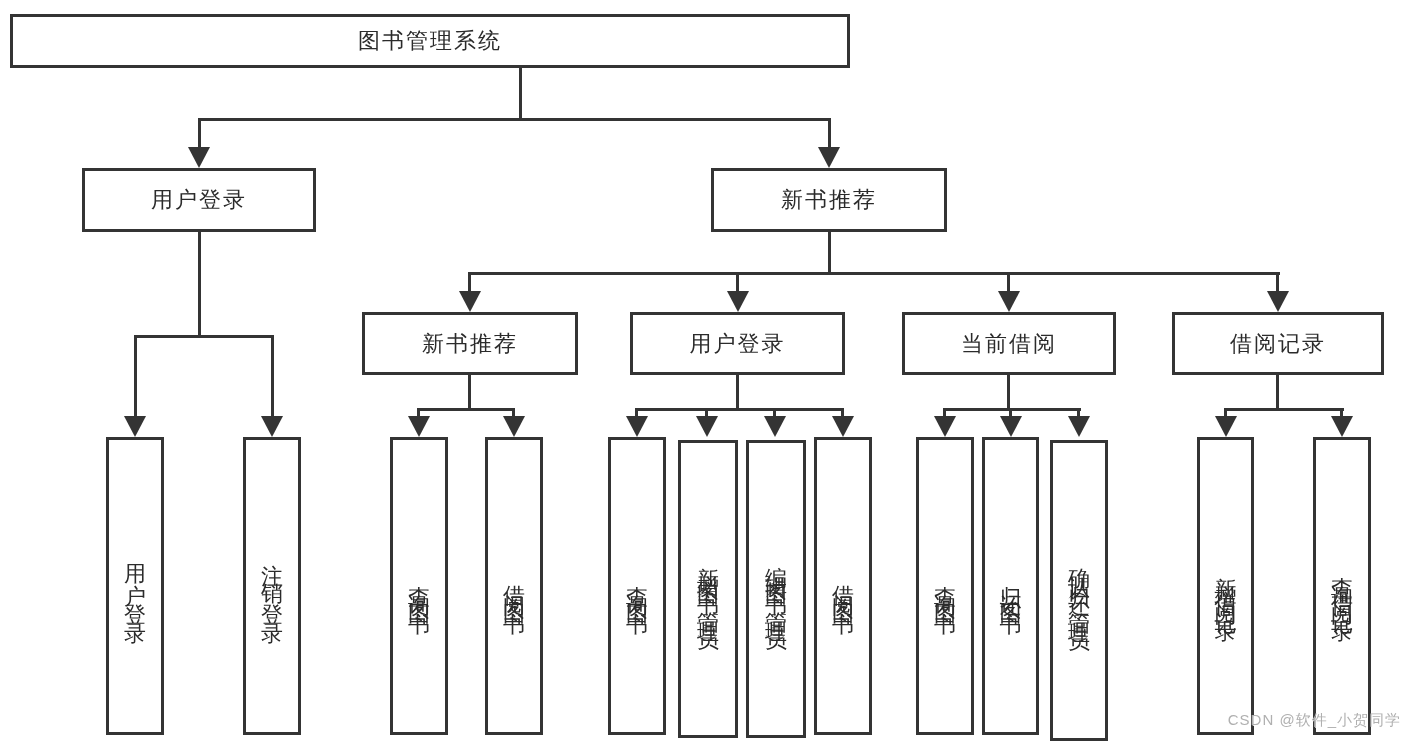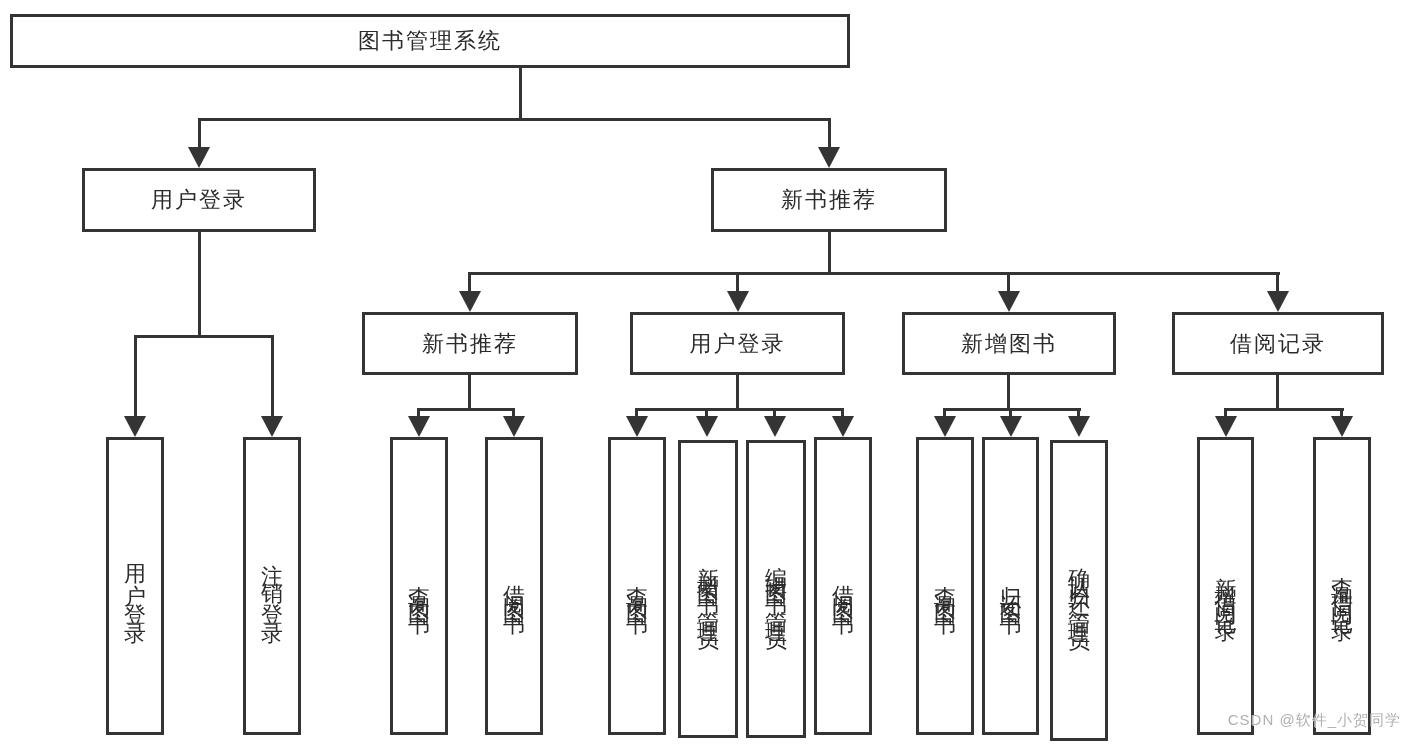--- a/index.html
+++ b/index.html
@@ -79,21 +79,21 @@
   <div class="vline" style="left:1276px;top:272px;height:22px;"></div>
   <div class="arrow" style="left:1267px;top:291px;"></div>
 
   <div class="node" style="left:362px;top:312px;width:216px;height:63px;">
     <span class="label">新书推荐</span>
   </div>
   <div class="node" style="left:630px;top:312px;width:215px;height:63px;">
     <span class="label">用户登录</span>
   </div>
   <div class="node" style="left:902px;top:312px;width:214px;height:63px;">
-    <span class="label">新增图书</span>
+    <span class="label">当前借阅</span>
   </div>
   <div class="node" style="left:1172px;top:312px;width:212px;height:63px;">
     <span class="label">借阅记录</span>
   </div>
 
   <div class="vline" style="left:468px;top:375px;height:33px;"></div>
   <div class="hline" style="left:417px;top:408px;width:98px;"></div>
   <div class="vline" style="left:417px;top:408px;height:10px;"></div>
   <div class="arrow" style="left:408px;top:416px;"></div>
   <div class="vline" style="left:512px;top:408px;height:10px;"></div>

